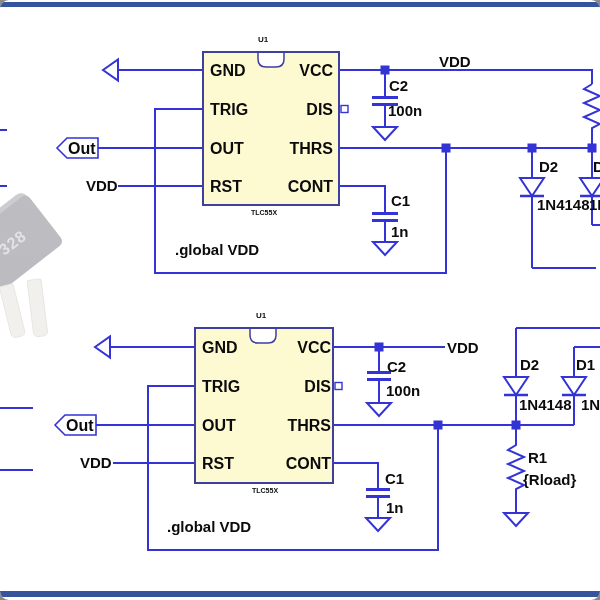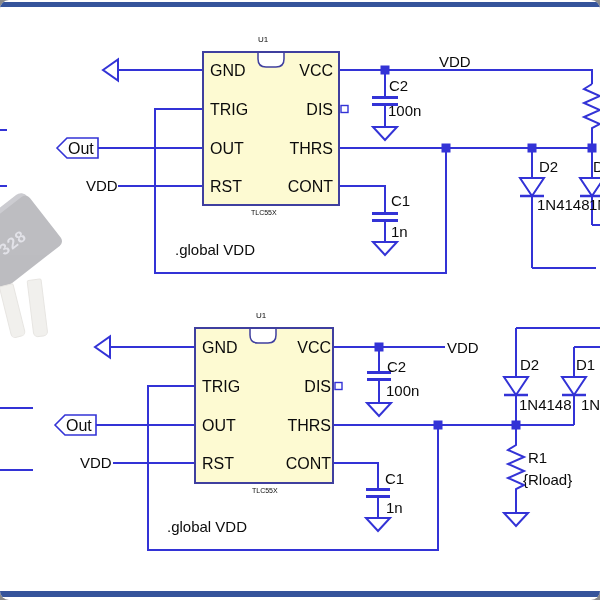--- a/index.html
+++ b/index.html
@@ -2,21 +2,21 @@
 <html><head>
 <meta charset="utf-8">
 <style>
   html,body{margin:0;padding:0;background:#8a8a8a;}
   .page{position:relative;width:600px;height:600px;background:#ffffff;border-radius:9px;overflow:hidden;
         font-family:"Liberation Sans",sans-serif;}
   .bar{position:absolute;left:0;right:0;height:5px;background:#35549b;}
   .bar.top{top:2px;}
   .bar.bottom{bottom:3px;height:6px;}
   svg{position:absolute;left:0;top:0;}
-  .lbl{position:absolute;font-weight:normal;font-size:15px;line-height:1.1;color:#0b0b0b;white-space:nowrap;}
+  .lbl{position:absolute;font-weight:bold;font-size:15px;line-height:1.1;color:#0b0b0b;white-space:nowrap;}
   .pin{font-size:16px;}
   .r{text-align:right;}
   .tiny{font-size:8px;}
   .tiny2{font-size:7px;}
   
   .photo{position:absolute;left:-28px;top:196px;width:120px;height:150px;opacity:.34;pointer-events:none;}
   .photo .pbody{position:absolute;left:0px;top:16px;width:82px;height:62px;background:#3e3e4a;border-radius:6px;
         transform:rotate(-38deg);box-shadow:-3px -3px 0 2px #6a6a78;display:flex;align-items:center;justify-content:center;}
   .photo .pbody span{color:#a9a9bb;font-weight:bold;font-size:16px;letter-spacing:1px;font-family:"Liberation Sans",sans-serif;}
   .photo .leg{position:absolute;width:13px;background:#d9d5cc;border:1px solid #b9b4aa;border-radius:2px 2px 5px 5px;}

